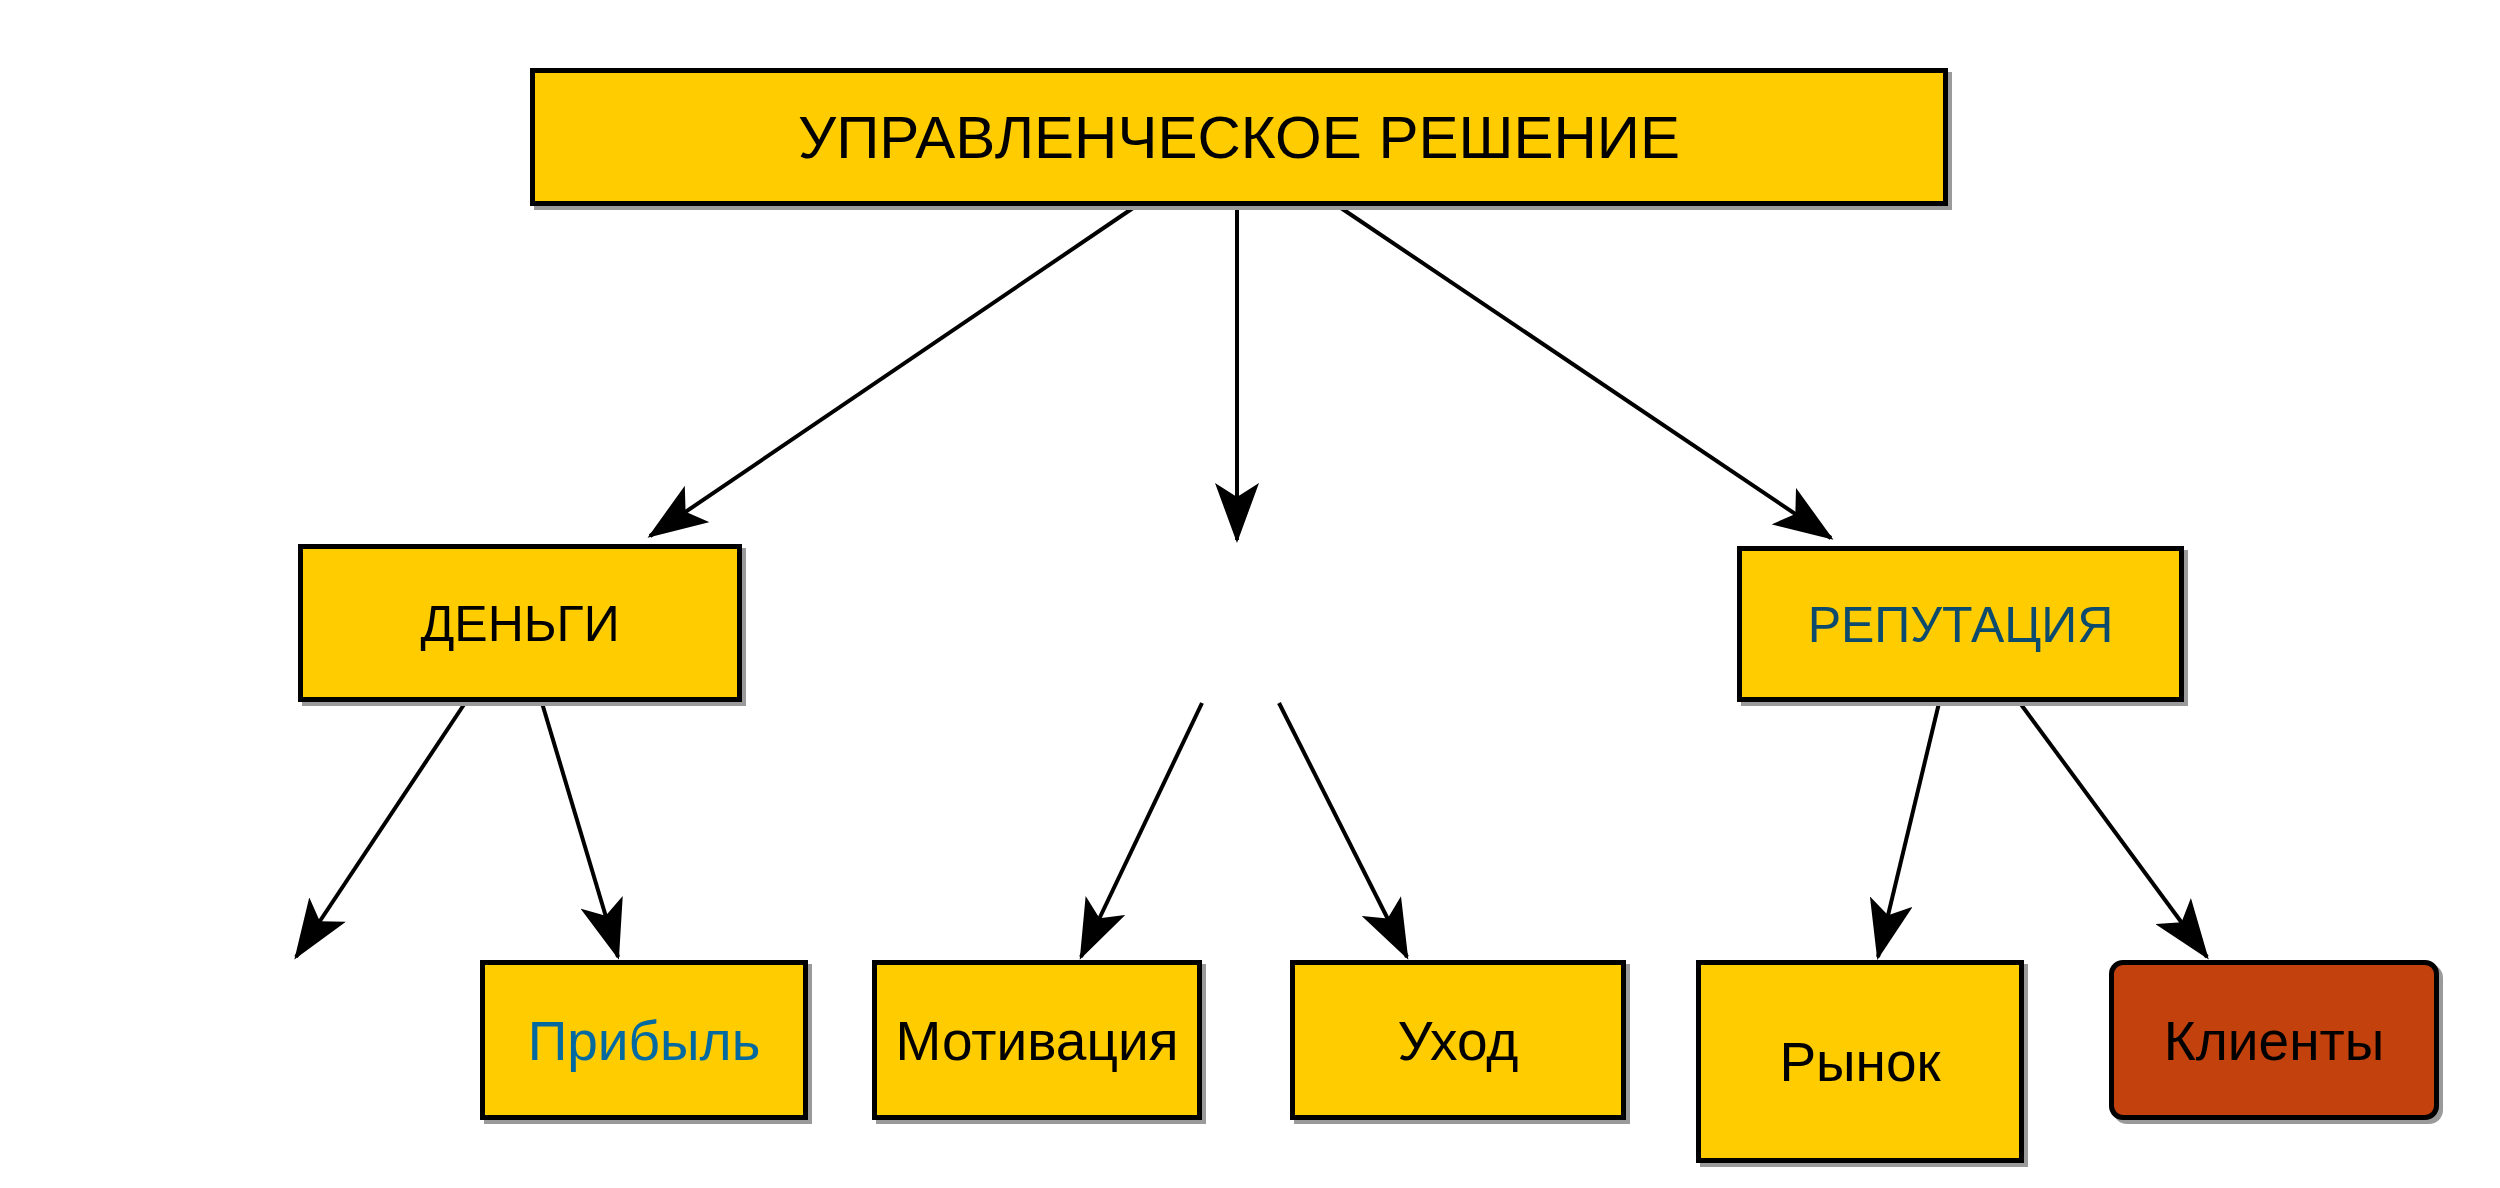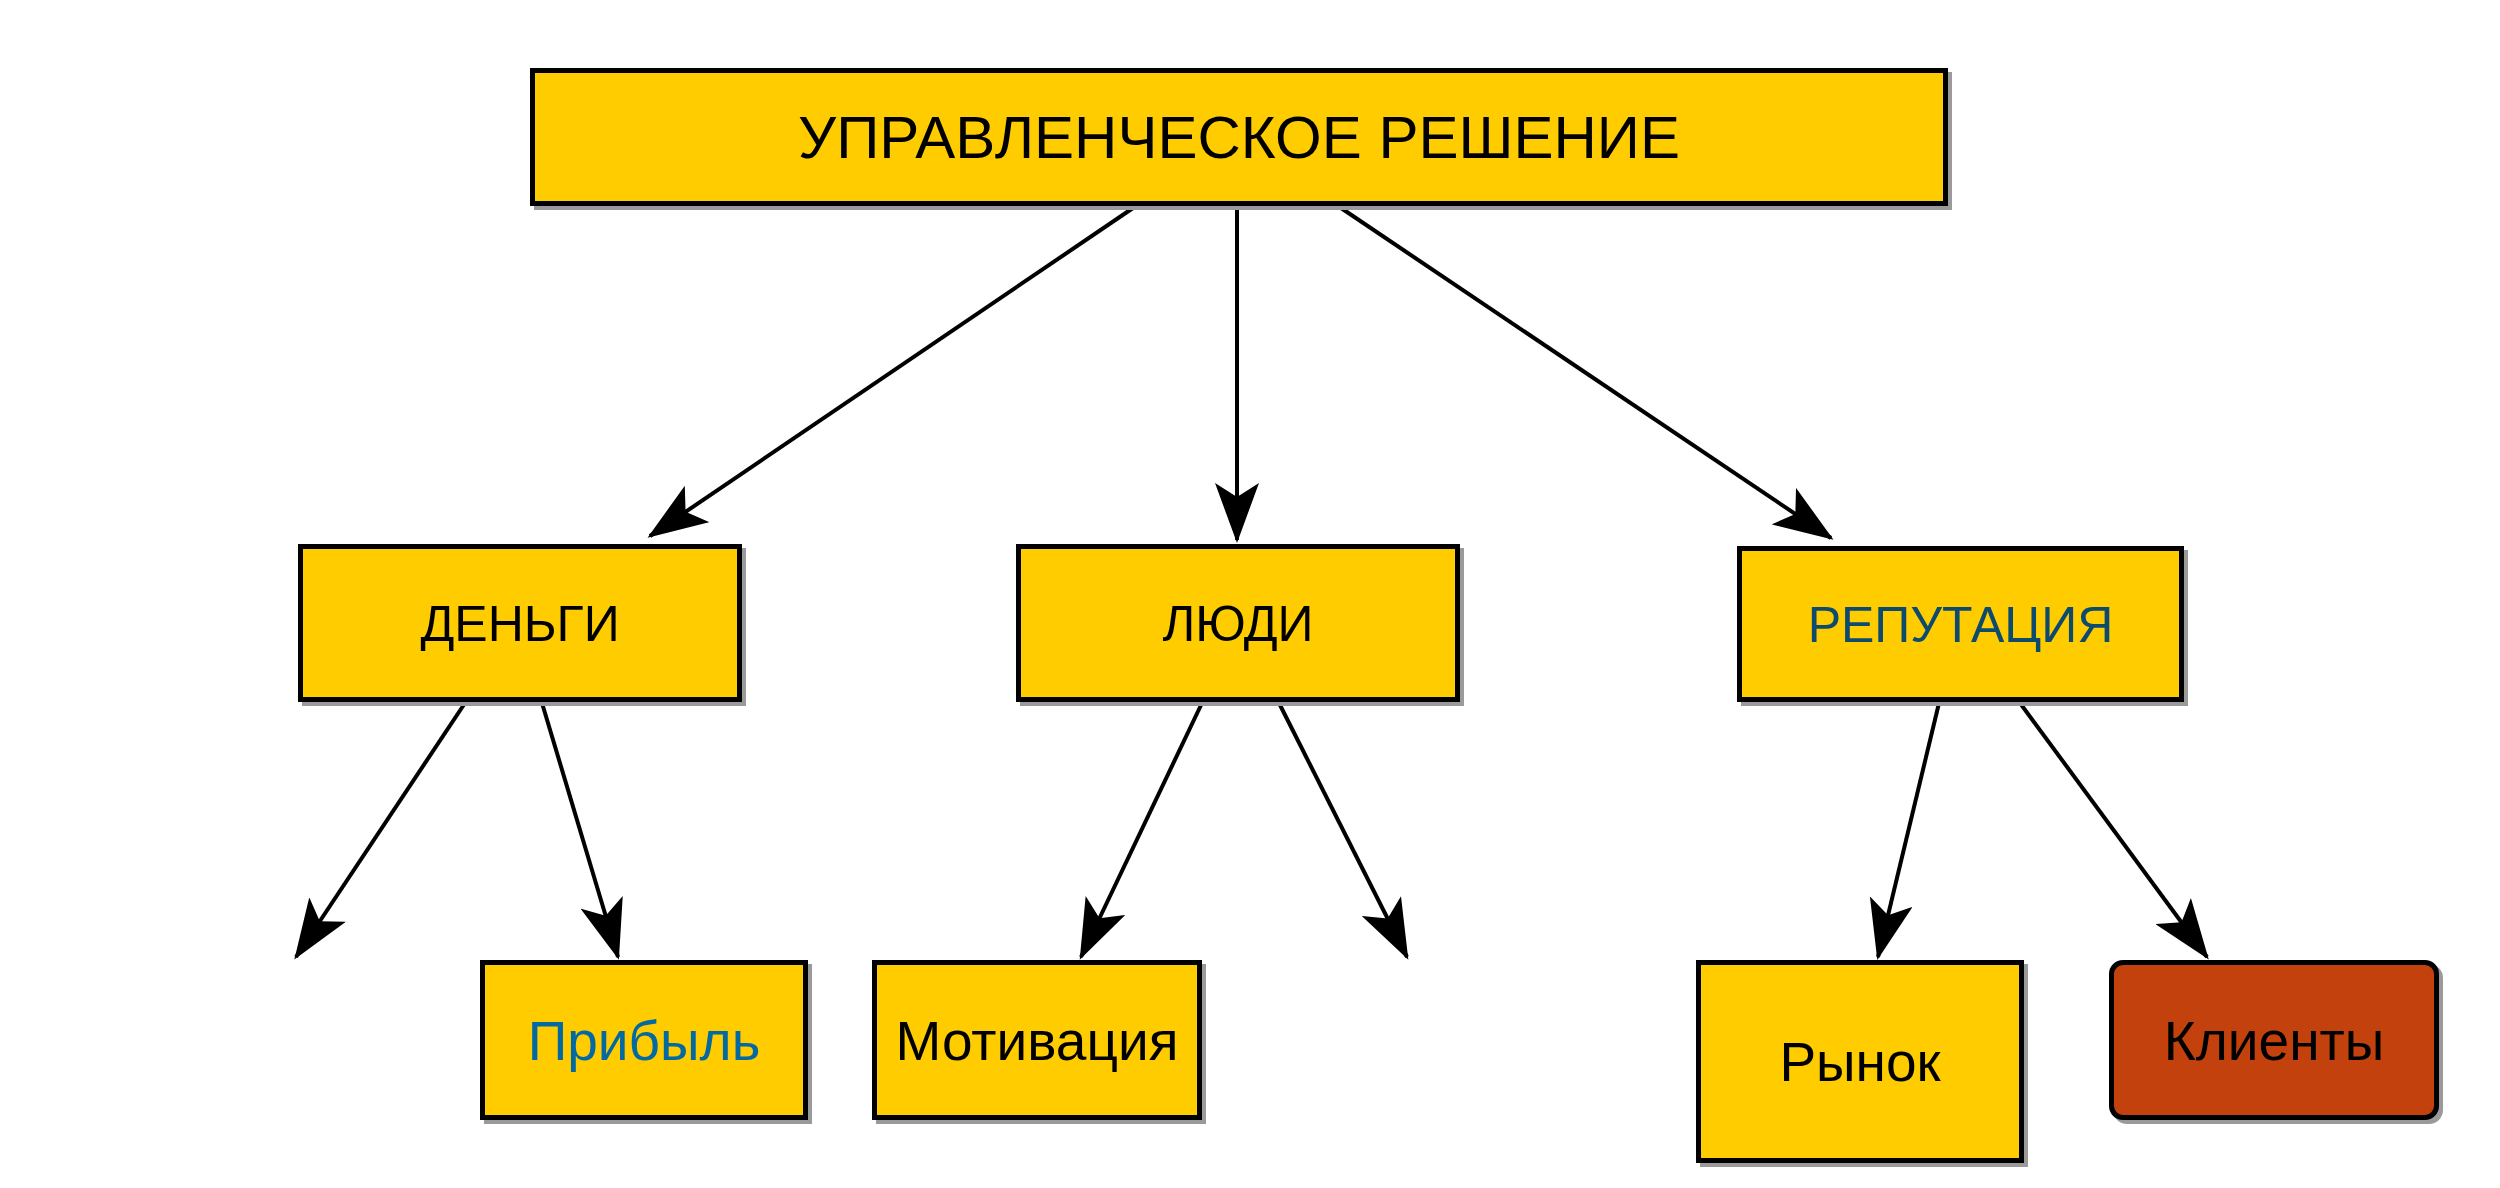--- a/index.html
+++ b/index.html
@@ -71,37 +71,37 @@
     </svg>
   <div id="nodes">
   <div class="node level-1" style="left: 530px; top: 68px; width: 1418px; height: 138px; background: rgb(255, 204, 0); border-color: rgb(0, 0, 0); color: rgb(0, 0, 0);">
     <span class="node-label">УПРАВЛЕНЧЕСКОЕ РЕШЕНИЕ</span>
   </div>
 
   <div class="node level-2" style="left: 298px; top: 544px; width: 444px; height: 158px; background: rgb(255, 204, 0); border-color: rgb(0, 0, 0); color: rgb(0, 0, 0);">
     <span class="node-label">ДЕНЬГИ</span>
   </div>
 
-  <div class="node level-2" style="left: 1016px; top: 544px; width: 444px; height: 158px; background: rgb(255, 204, 0); border-color: rgb(0, 0, 0); color: rgb(0, 0, 0);">
-    <span class="node-label">ЛЮДИ</span>
-  </div>
 
   <div class="node level-2" style="left: 1737px; top: 546px; width: 447px; height: 156px; background: rgb(255, 204, 0); border-color: rgb(0, 0, 0); color: #0c4a6e;">
     <span class="node-label">РЕПУТАЦИЯ</span>
   </div>
 
 
   <div class="node level-3" style="left: 480px; top: 960px; width: 328px; height: 160px; background: rgb(255, 204, 0); border-color: rgb(0, 0, 0); color: #0369a1;">
     <span class="node-label">Прибыль</span>
   </div>
 
   <div class="node level-3" style="left: 872px; top: 960px; width: 330px; height: 160px; background: rgb(255, 204, 0); border-color: rgb(0, 0, 0); color: rgb(0, 0, 0);">
     <span class="node-label">Мотивация</span>
   </div>
 
+  <div class="node level-3" style="left: 1290px; top: 960px; width: 336px; height: 160px; background: rgb(255, 204, 0); border-color: rgb(0, 0, 0); color: rgb(0, 0, 0);">
+    <span class="node-label">Уход</span>
+  </div>
 
   <div class="node level-3" style="left: 1696px; top: 960px; width: 328px; height: 203px; background: rgb(255, 204, 0); border-color: rgb(0, 0, 0); color: rgb(0, 0, 0);">
     <span class="node-label">Рынок</span>
   </div>
 
   <div class="node level-3" style="left: 2109px; top: 960px; width: 330px; height: 160px; background: #c2410c; border-color: rgb(0, 0, 0); color: rgb(0, 0, 0); border-radius: 14px;">
     <span class="node-label">Клиенты</span>
   </div>
 </div>
 </div>

